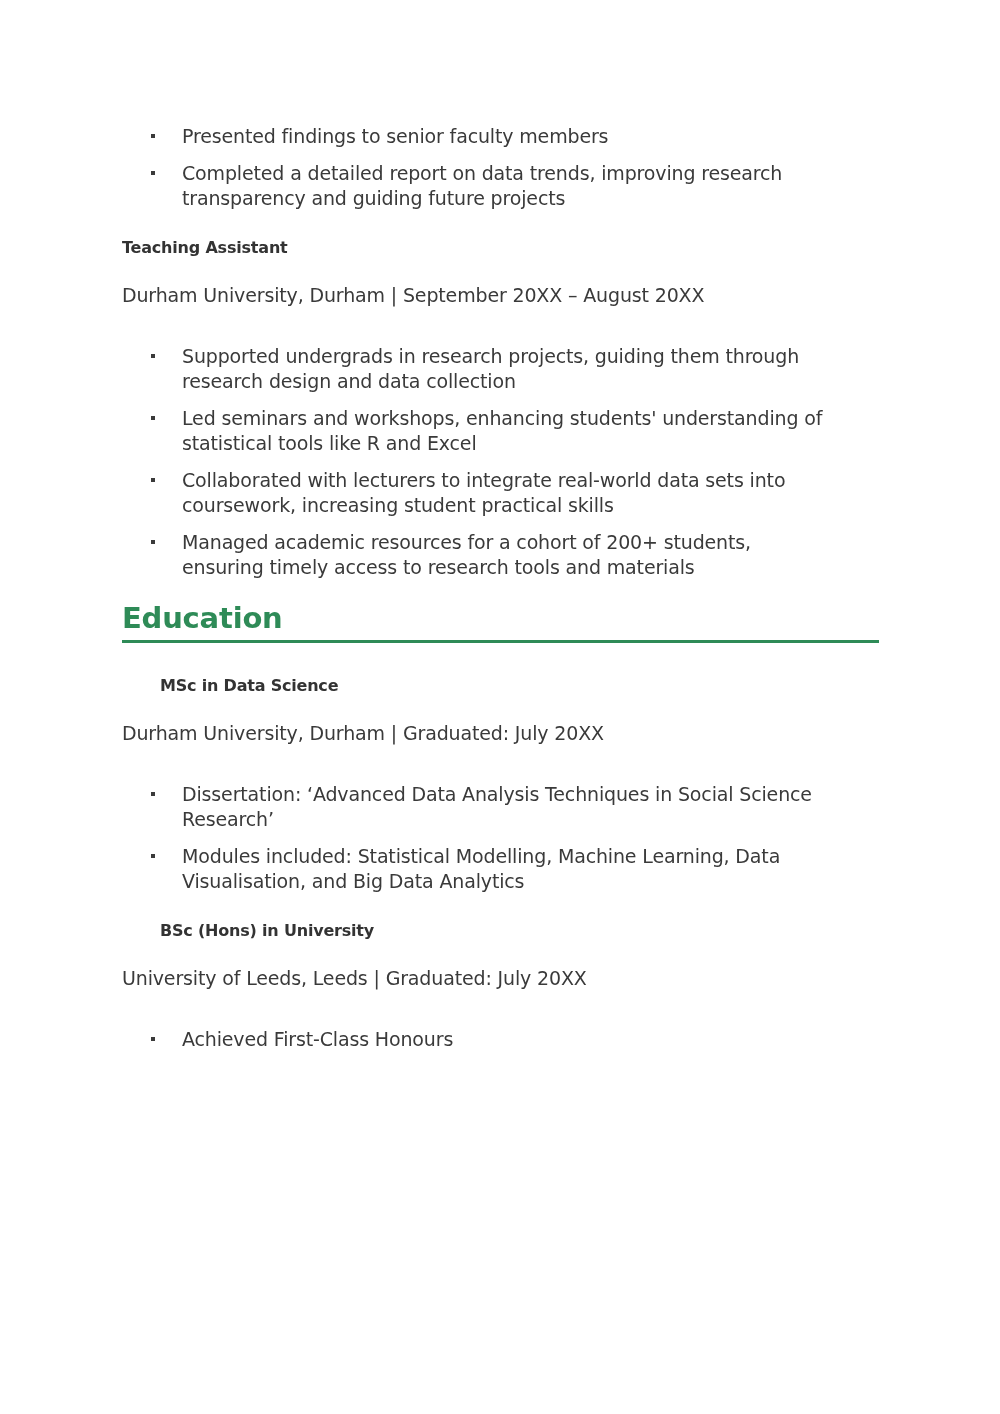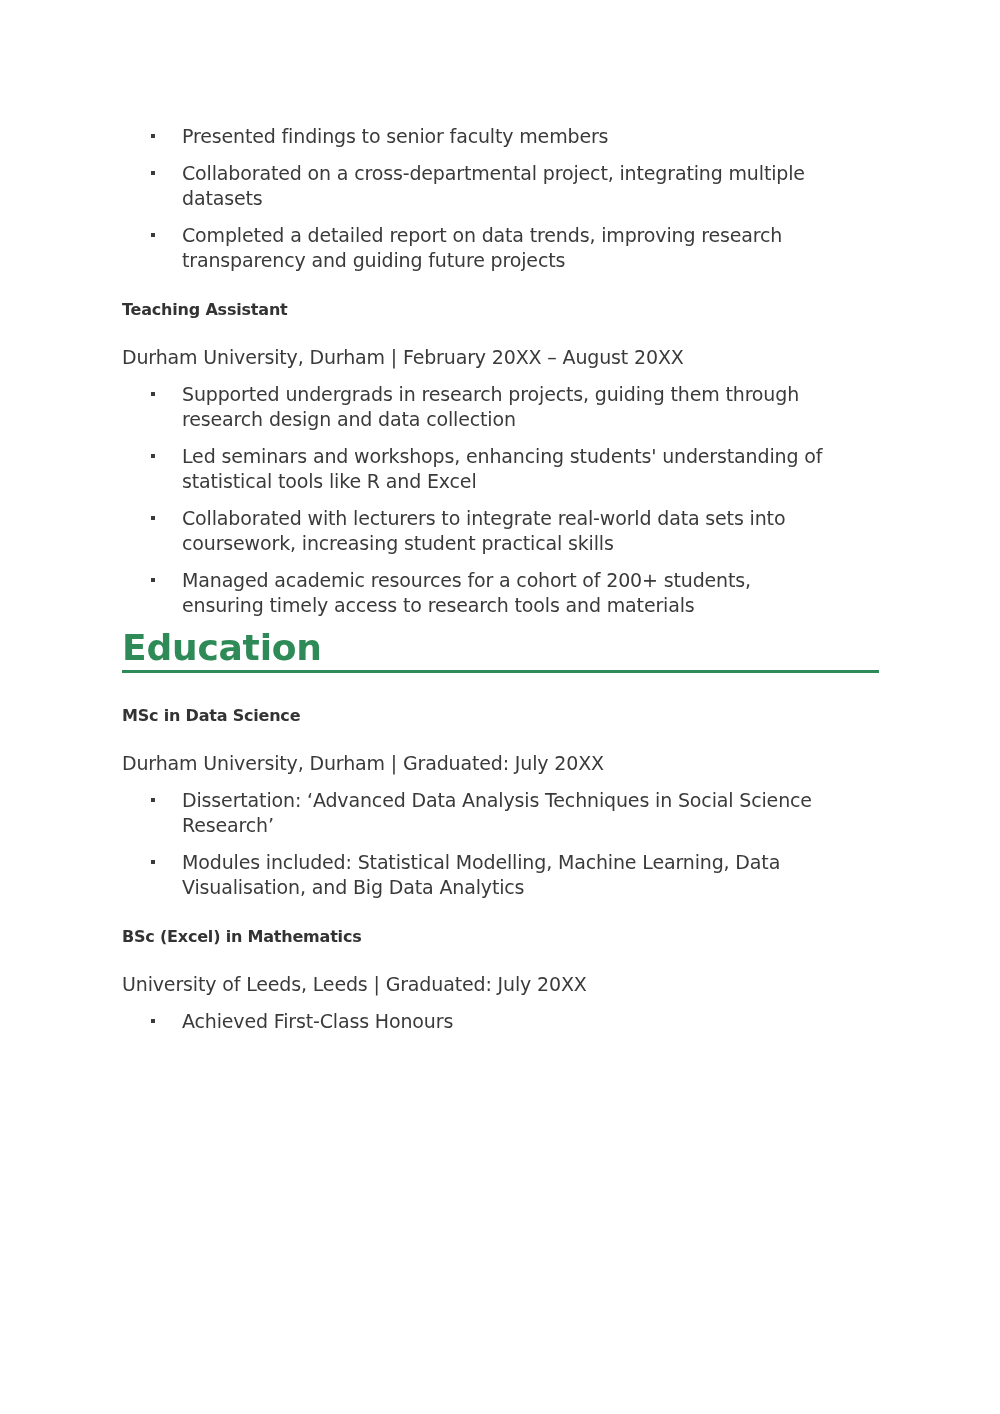--- a/index.html
+++ b/index.html
@@ -54,58 +54,56 @@
     color: var(--heading_text);
     letter-spacing: -0.2px;
   }
   .byline {
     margin-top: 19px;
     font-size: 19px;
     line-height: 26px;
     letter-spacing: -0.15px;
     color: var(--body_text);
   }
-  .byline + ul.bullets { margin-top: 12px; }
+  .byline + ul.bullets { margin-top: 36px; }
   h2.section-heading {
-    margin-top: 12px;
-    font-size: 36px;
+    margin-top: 20px;
+    font-size: 29px;
     line-height: 36px;
     font-weight: bold;
     color: var(--accent);
     letter-spacing: -0.2px;
     padding-bottom: 4px;
     border-bottom: 3px solid var(--accent);
   }
-  h3.degree-title { margin-top: 28px; }
+  h3.degree-title { margin-top: 28px; margin-left: 38px; }
   h3.degree-title.second { margin-top: 22px; }
 </style>
 </head>
 <body>
 
 <div class="page">
 
   <ul class="bullets">
     <li>
       <span class="marker"></span>
       <span class="bullet-text">Presented findings to senior faculty members</span>
     </li>
     <li>
       <span class="marker"></span>
-      <span class="bullet-text">Collaborated on a cross-departmental project, integrating multiple
-datasets</span>
     </li>
     <li>
       <span class="marker"></span>
       <span class="bullet-text">Completed a detailed report on data trends, improving research
 transparency and guiding future projects</span>
     </li>
   </ul>
 
   <h3 class="role-title">Teaching Assistant</h3>
-  <p class="byline">Durham University, Durham | February 20XX – August 20XX</p>
+  <p class="byline">Durham University, Durham | September 20XX – August 20XX</p>
   <ul class="bullets">
     <li>
       <span class="marker"></span>
       <span class="bullet-text">Supported undergrads in research projects, guiding them through
 research design and data collection</span>
     </li>
     <li>
       <span class="marker"></span>
       <span class="bullet-text">Led seminars and workshops, enhancing students' understanding of
 statistical tools like R and Excel</span>
@@ -132,21 +130,21 @@
       <span class="bullet-text">Dissertation: ‘Advanced Data Analysis Techniques in Social Science
 Research’</span>
     </li>
     <li>
       <span class="marker"></span>
       <span class="bullet-text">Modules included: Statistical Modelling, Machine Learning, Data
 Visualisation, and Big Data Analytics</span>
     </li>
   </ul>
 
-  <h3 class="role-title degree-title second">BSc (Excel) in Mathematics</h3>
+  <h3 class="role-title degree-title second">BSc (Hons) in University</h3>
   <p class="byline">University of Leeds, Leeds | Graduated: July 20XX</p>
   <ul class="bullets">
     <li>
       <span class="marker"></span>
       <span class="bullet-text">Achieved First-Class Honours</span>
     </li>
   </ul>
 
 </div>
 

